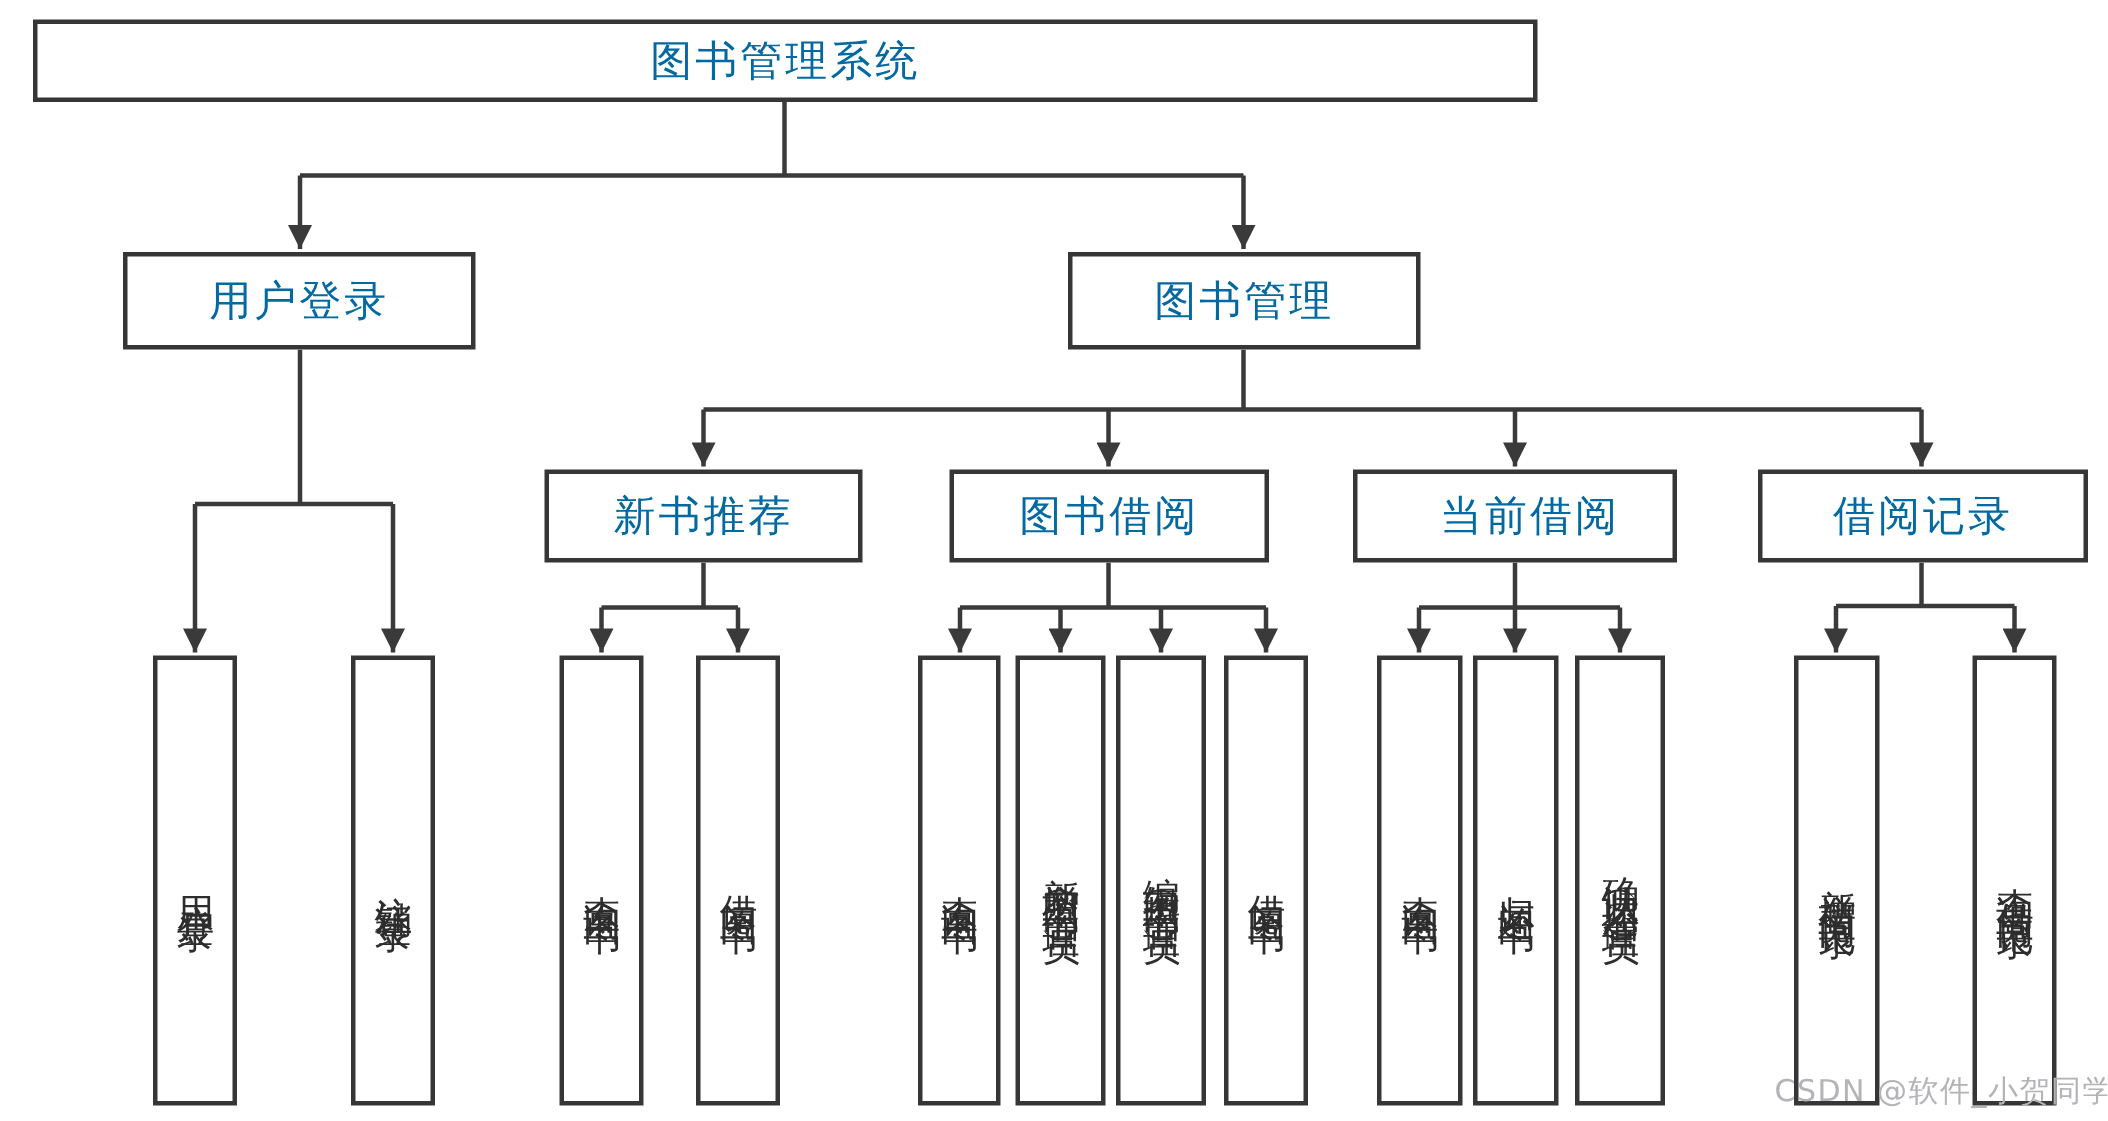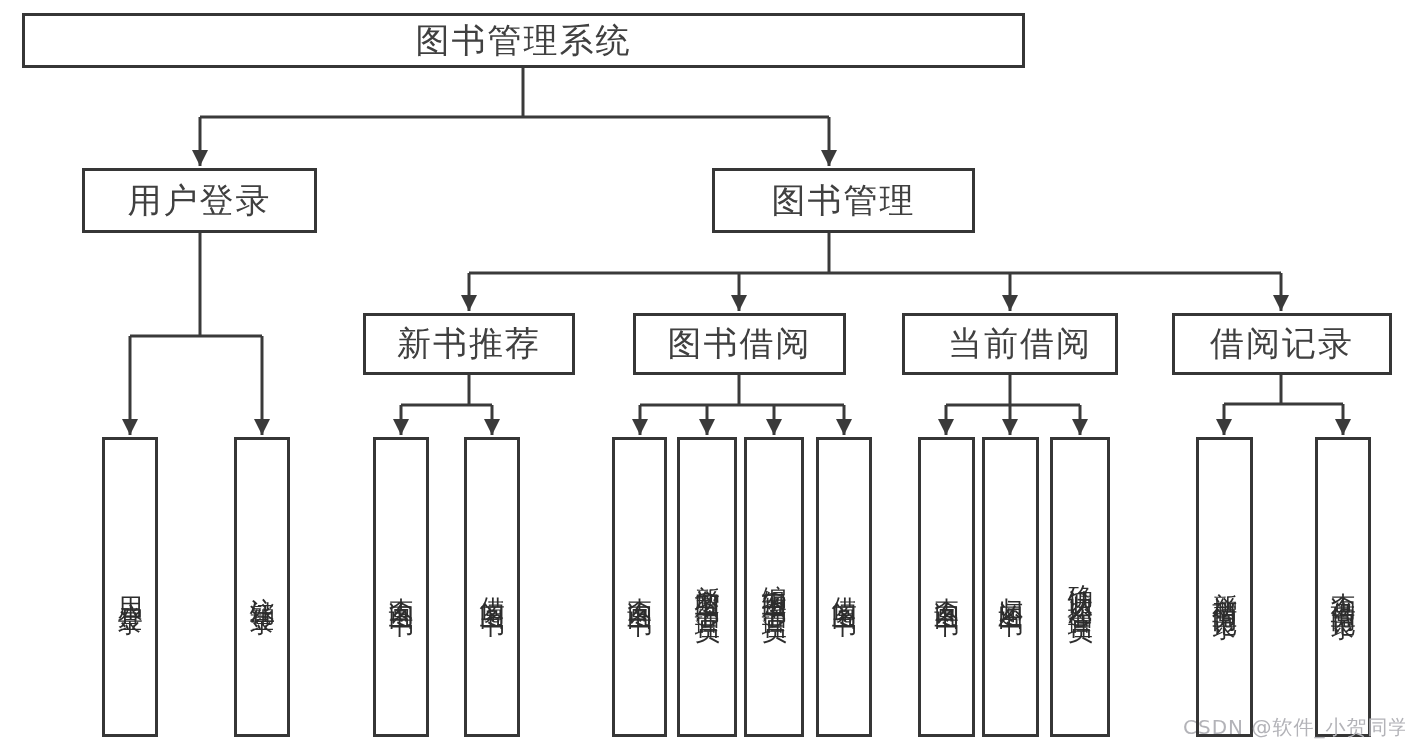--- a/index.html
+++ b/index.html
@@ -23,23 +23,23 @@
     height: 747px;
   }
   .node {
     position: absolute;
     box-sizing: border-box;
     background: #ffffff;
     border: 3px solid #363636;
     display: flex;
     align-items: center;
     justify-content: center;
-    font-size: 34px;
+    font-size: 28px;
     letter-spacing: 2px;
-    color: #404040;
+    color: #0369a1;
     white-space: nowrap;
   }
   .leaf {
     position: absolute;
     box-sizing: border-box;
     background: #ffffff;
     border: 3px solid #363636;
     display: flex;
     align-items: center;
     justify-content: center;
@@ -49,21 +49,21 @@
   .leaf .vtext {
     writing-mode: vertical-rl;
     text-orientation: mixed;
     letter-spacing: 5px;
     line-height: 1.1;
     white-space: nowrap;
   }
   
   .n-root { left: 22px;  top: 13px;  width: 1003px; height: 55px; }
   .n-ul   { left: 82px;  top: 168px; width: 235px;  height: 65px; }
-  .n-bm   { left: 712px; top: 168px; width: 263px;  height: 65px; }
+  .n-bm   { left: 712px; top: 168px; width: 235px;  height: 65px; }
   .n-l2a  { left: 363px; top: 313px; width: 212px;  height: 62px; }
   .n-l2b  { left: 633px; top: 313px; width: 213px;  height: 62px; }
   .n-l2c  { left: 902px; top: 313px; width: 216px;  height: 62px; padding-left: 20px; }
   .n-l2d  { left: 1172px;top: 313px; width: 220px;  height: 62px; text-align: center; }
   .lf     { top: 437px; height: 300px; }
   .lf-1  { left: 102px;  width: 56px; }
   .lf-2  { left: 234px;  width: 56px; }
   .lf-3  { left: 373px;  width: 56px; }
   .lf-4  { left: 464px;  width: 56px; }
   .lf-5  { left: 612px;  width: 55px; }

